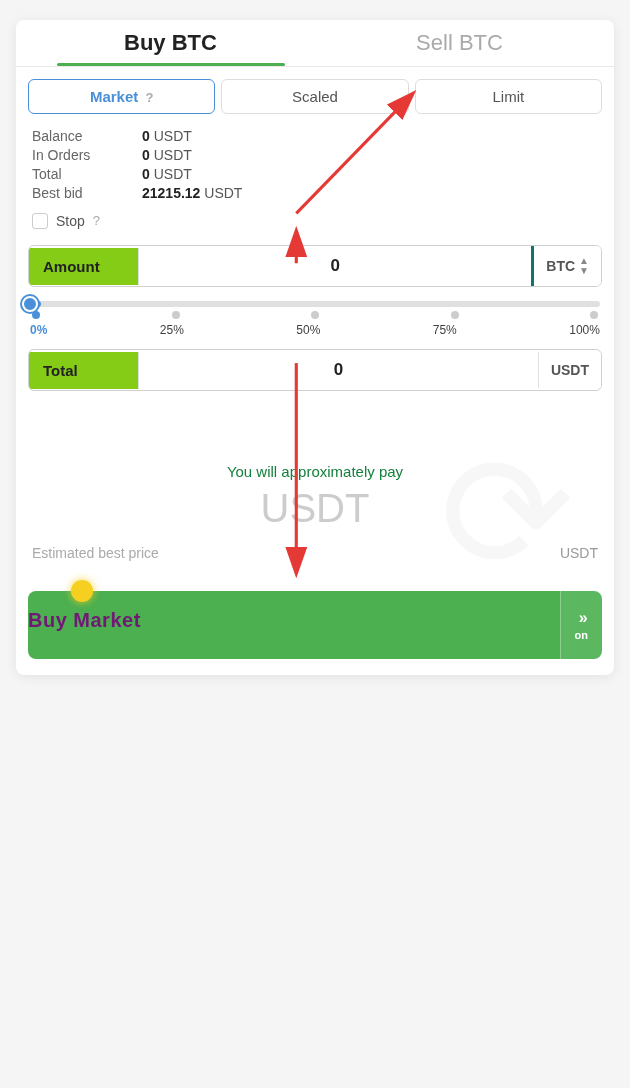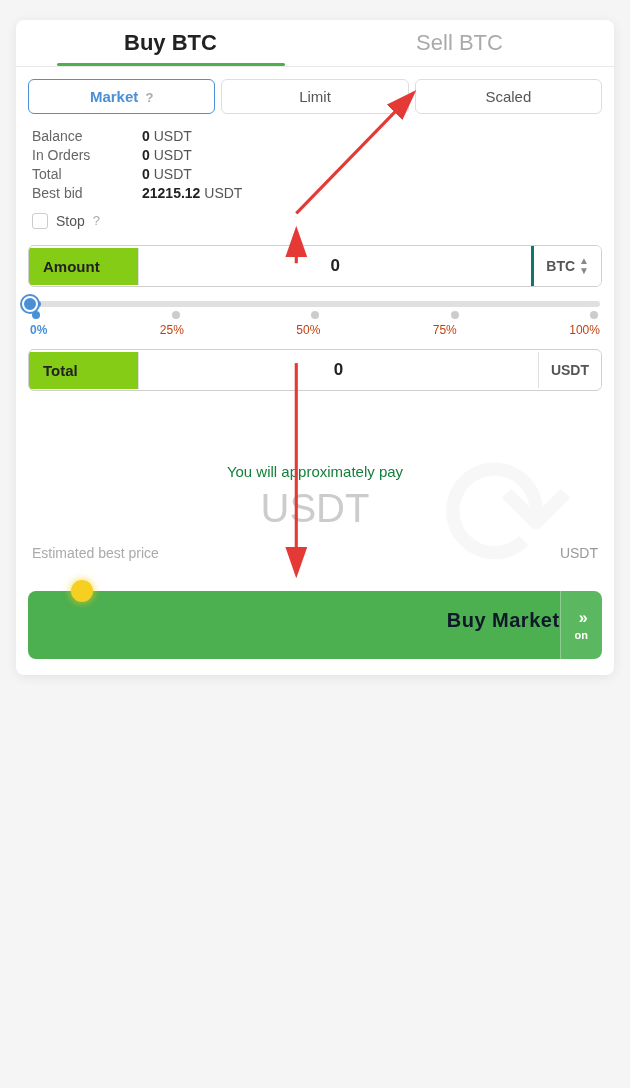--- a/index.html
+++ b/index.html
@@ -222,21 +222,21 @@
       border-radius: 50%;
       background: #ccc;
     }
     .slider-labels {
       display: flex;
       justify-content: space-between;
       margin-top: 4px;
     }
     .slider-label {
       font-size: 12px;
-      color: #c2410c;
+      color: #404040;
     }
     .slider-label.active {
       color: #4a90d9;
       font-weight: 700;
     }
 
     
     .total-group {
       margin: 6px 12px 12px 12px;
       border: 1.5px solid #d0d0d0;
@@ -307,25 +307,25 @@
     
     .buy-button-row {
       margin: 10px 12px 16px 12px;
       display: flex;
       border-radius: 8px;
       overflow: hidden;
     }
     .buy-button-main {
       flex: 1;
       background: #4caf50;
-      color: #0f172a;
+      color: #701a75;
       font-size: 20px;
       font-weight: 700;
       padding: 18px 0;
-      text-align: right;
+      text-align: left;
       cursor: pointer;
       letter-spacing: 0.5px;
     }
     .buy-button-side {
       background: #5cb860;
       color: #fff;
       padding: 18px 14px;
       display: flex;
       flex-direction: column;
       align-items: center;
@@ -381,24 +381,24 @@
     <div class="tab-buy">Buy BTC</div>
     <div class="tab-sell">Sell BTC</div>
   </div>
 
   <div class="order-tabs">
     <div class="order-tab active">
       <span>Market</span>
       <span class="help-icon">?</span>
     </div>
     <div class="order-tab">
+      <span>Scaled</span>
+    </div>
+    <div class="order-tab">
       <span>Limit</span>
-    </div>
-    <div class="order-tab">
-      <span>Scaled</span>
     </div>
   </div>
 
   <div class="balance-info">
     <span class="balance-label">Balance</span>
     <span class="balance-value">
       <span class="bold">0</span>
       <span class="unit"> <span>USDT</span></span>
     </span>
 

